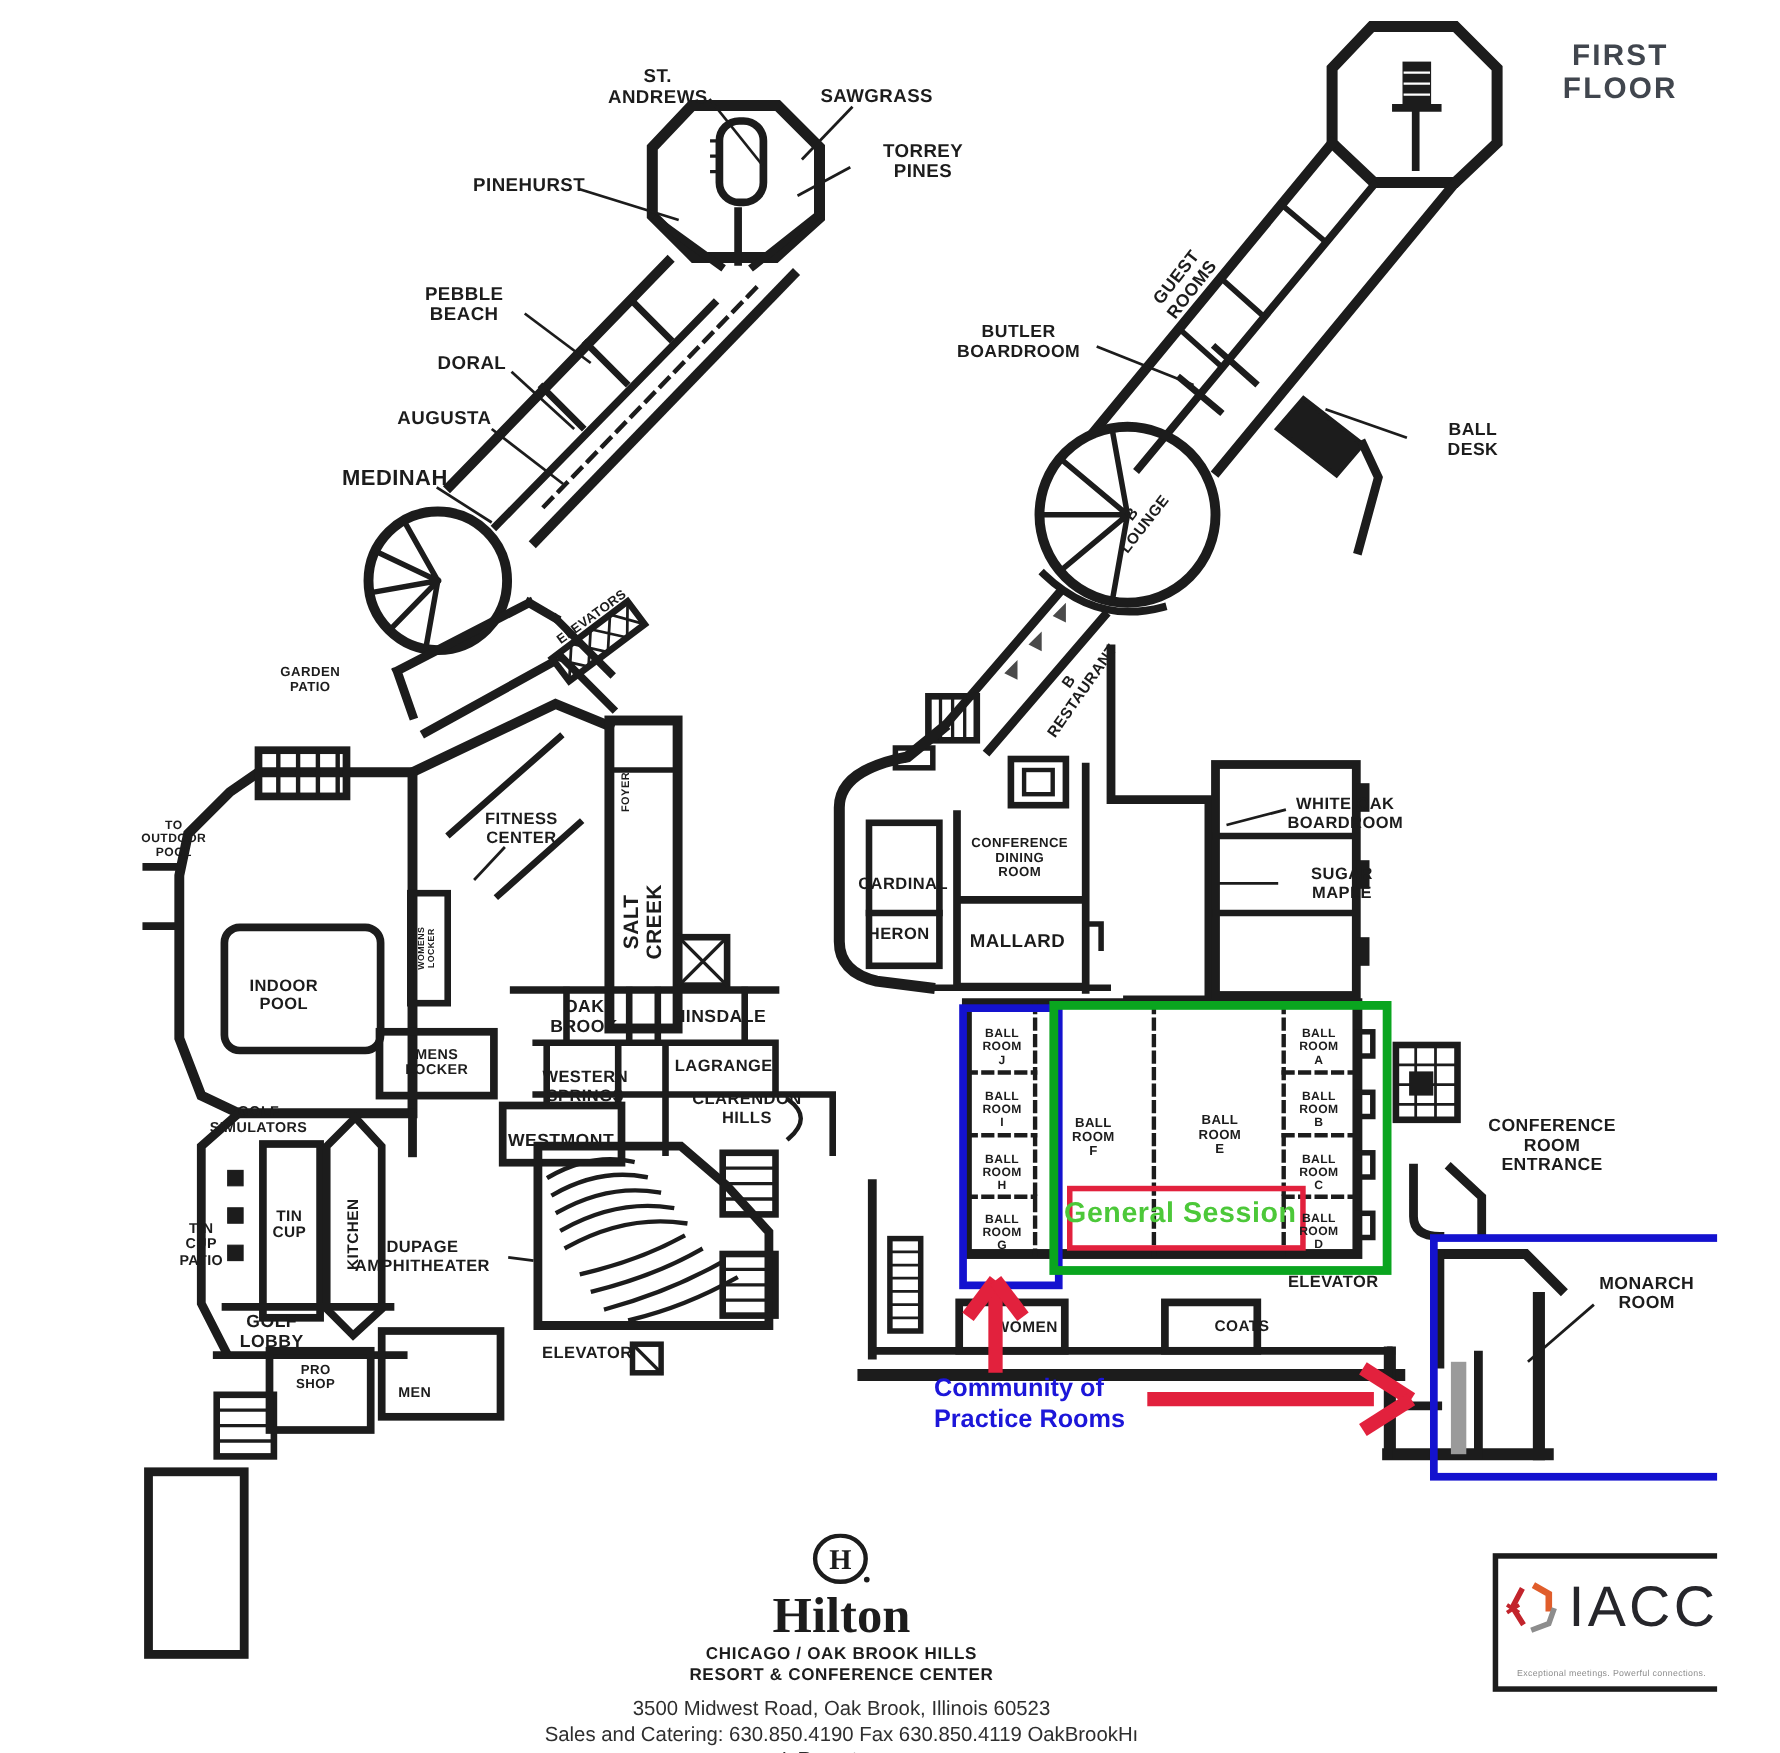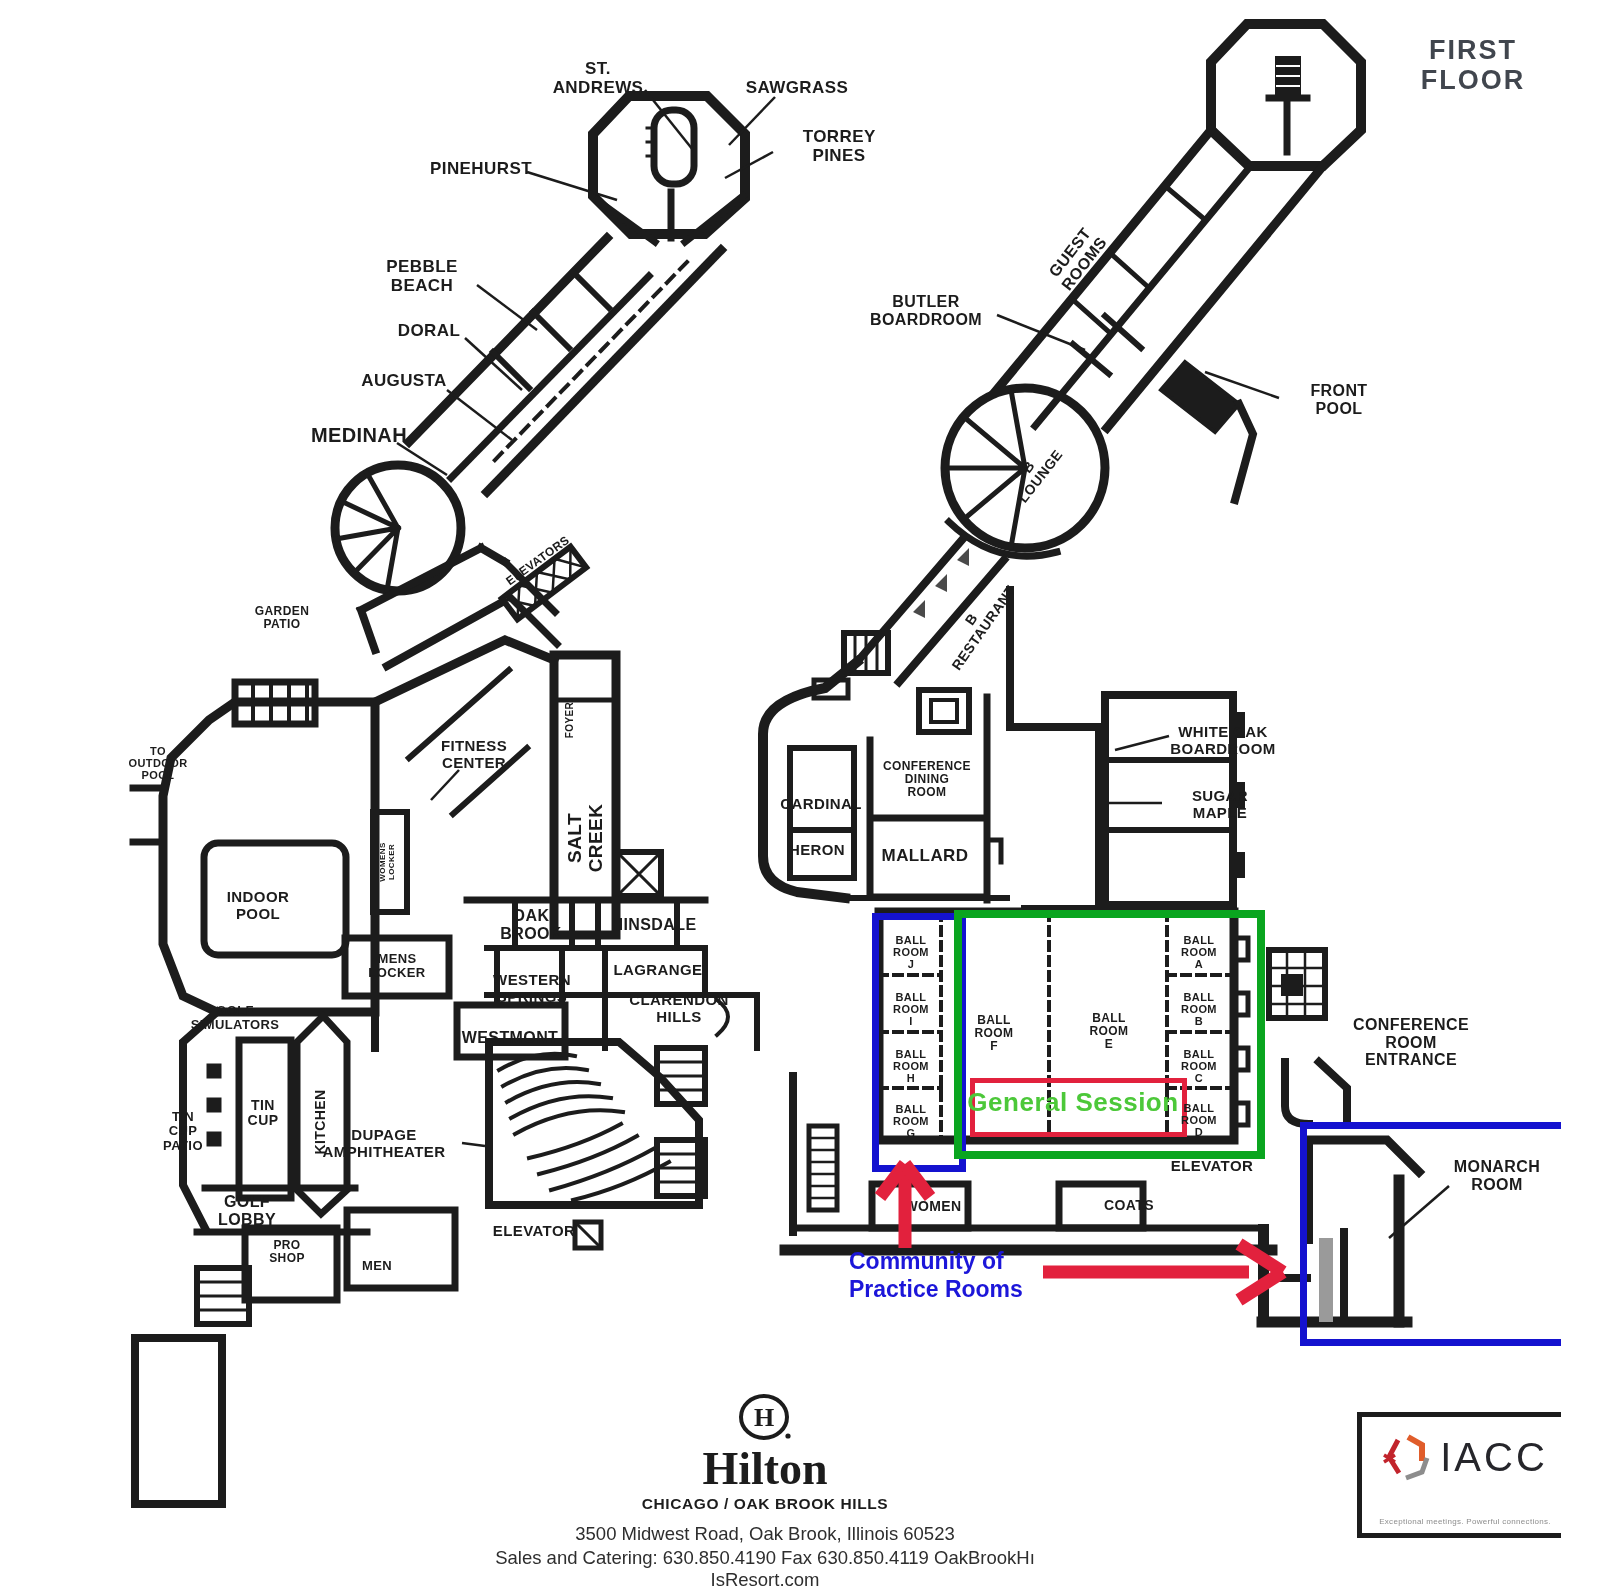--- a/index.html
+++ b/index.html
@@ -15,21 +15,21 @@
   .community{position:absolute;font-size:23px;font-weight:800;color:var(--community-blue);white-space:nowrap;}
   .community.l1{left:792px;top:1248px;}
   .community.l2{left:792px;top:1276px;}
   .footer{position:absolute;left:708px;top:1394px;transform:translateX(-50%);width:640px;text-align:center;color:var(--ink);}
   .footer .wordmark{font-family:"Liberation Serif",serif;font-weight:700;font-size:46px;line-height:1.0;margin-top:2px;}
   .footer .sub{font-size:15.5px;font-weight:700;letter-spacing:.6px;margin-top:3px;}
   .footer .addr{font-size:18.5px;margin-top:10px;color:#2e2e2e;}
   .footer .contact{font-size:18.5px;margin-top:2px;color:#2e2e2e;}
   .iacc{position:absolute;left:1300px;top:1412px;width:206px;height:116px;border:5px solid #1c1c1c;background:#fff;}
   .iacc-row{display:flex;align-items:center;justify-content:center;gap:6px;margin-top:14px;}
-  .iacc-name{font-size:40px;font-weight:400;letter-spacing:3px;color:#26262b;font-family:"Liberation Sans",sans-serif;}
+  .iacc-name{font-size:52px;font-weight:400;letter-spacing:3px;color:#26262b;font-family:"Liberation Sans",sans-serif;}
   .iacc-tag{position:absolute;left:0;right:0;bottom:7px;text-align:center;font-size:8px;color:#8d8d8d;letter-spacing:.3px;}
 </style>
 </head>
 <body>
 
 <div class="canvas">
 
   <svg class="plan" width="1618" height="1594" viewBox="0 0 1618 1594">
     <g stroke="#1c1c1c" fill="none" stroke-linecap="square">
 
@@ -260,21 +260,21 @@
       <div class="map-label" style="left: 230px; top: 1252px; font-size: 12px; transform: translate(-50%, -50%) rotate(0deg);">PRO
 SHOP</div>
       <div class="map-label" style="left: 320px; top: 1266px; font-size: 13px; transform: translate(-50%, -50%) rotate(0deg);">MEN</div>
       <div class="map-label" style="left: 477px; top: 1231px; font-size: 15px; transform: translate(-50%, -50%) rotate(0deg);">ELEVATOR</div>
     </div>
   <div class="layer">
 
   <div class="map-label" style="left: 1416px; top: 66px; font-size: 27px; letter-spacing: 2px; color: var(--title-gray); border-color: var(--title-gray); transform: translate(-50%, -50%) rotate(0deg);">FIRST FLOOR</div>
       <div class="map-label" style="left: 1020px; top: 258px; font-size: 16px; transform: translate(-50%, -50%) rotate(-52deg);">GUEST ROOMS</div>
       <div class="map-label" style="left: 869px; top: 311px; font-size: 16px; transform: translate(-50%, -50%) rotate(0deg);">BUTLER BOARDROOM</div>
-      <div class="map-label" style="left: 1282px; top: 400px; font-size: 16px; transform: translate(-50%, -50%) rotate(0deg);">FRONT POOL</div>
+      <div class="map-label" style="left: 1282px; top: 400px; font-size: 16px; transform: translate(-50%, -50%) rotate(0deg);">BALL DESK</div>
       <div class="map-label" style="left: 978px; top: 472px; font-size: 14px; transform: translate(-50%, -50%) rotate(-52deg);">B LOUNGE</div>
       <div class="map-label" style="left: 921px; top: 624px; font-size: 14px; transform: translate(-50%, -50%) rotate(-55deg);">B RESTAURANT</div>
       <div class="map-label" style="left: 870px; top: 780px; font-size: 12px; transform: translate(-50%, -50%) rotate(0deg);">CONFERENCE
 DINING
 ROOM</div>
       <div class="map-label" style="left: 764px; top: 804px; font-size: 15px; transform: translate(-50%, -50%) rotate(0deg);">CARDINAL</div>
       <div class="map-label" style="left: 760px; top: 850px; font-size: 15px; transform: translate(-50%, -50%) rotate(0deg);">HERON</div>
       <div class="map-label" style="left: 868px; top: 856px; font-size: 17px; transform: translate(-50%, -50%) rotate(0deg);">MALLARD</div>
       <div class="map-label" style="left: 1166px; top: 740px; font-size: 15px; transform: translate(-50%, -50%) rotate(0deg);">WHITE OAK
 BOARDROOM</div>
@@ -336,20 +336,21 @@
   </svg>
 
   <div class="footer">
     <svg width="56" height="50" viewBox="0 0 56 50" style="display:block;margin:0 auto;">
       <ellipse cx="27" cy="23" rx="23" ry="21" fill="none" stroke="#1c1c1c" stroke-width="4"></ellipse>
       <text x="27" y="32" text-anchor="middle" font-family="Liberation Serif, serif" font-weight="bold" font-size="26" fill="#1c1c1c">H</text>
       <circle cx="51" cy="42" r="2.6" fill="#1c1c1c"></circle>
     </svg>
     <div class="wordmark">Hilton</div>
     <div class="sub">CHICAGO / OAK BROOK HILLS</div>
+    <div class="sub" style="margin-top:1px;">RESORT &amp; CONFERENCE CENTER</div>
     <div class="addr">3500 Midwest Road, Oak Brook, Illinois 60523</div>
     <div class="contact">Sales and Catering: 630.850.4190   Fax  630.850.4119   OakBrookHı IsResort.com</div>
   </div>
 
   <div class="iacc">
     <div class="iacc-row">
       <svg width="52" height="52" viewBox="0 0 52 52">
         <path d="M26,6 L40,14 L40,30" stroke="var(--iacc-orange)" stroke-width="6" fill="none"></path>
         <path d="M16,9 L7,26 L17,42" stroke="var(--iacc-red)" stroke-width="5" fill="none"></path>
         <path d="M24,47 L40,41 L45,27" stroke="var(--iacc-gray)" stroke-width="5" fill="none"></path>

